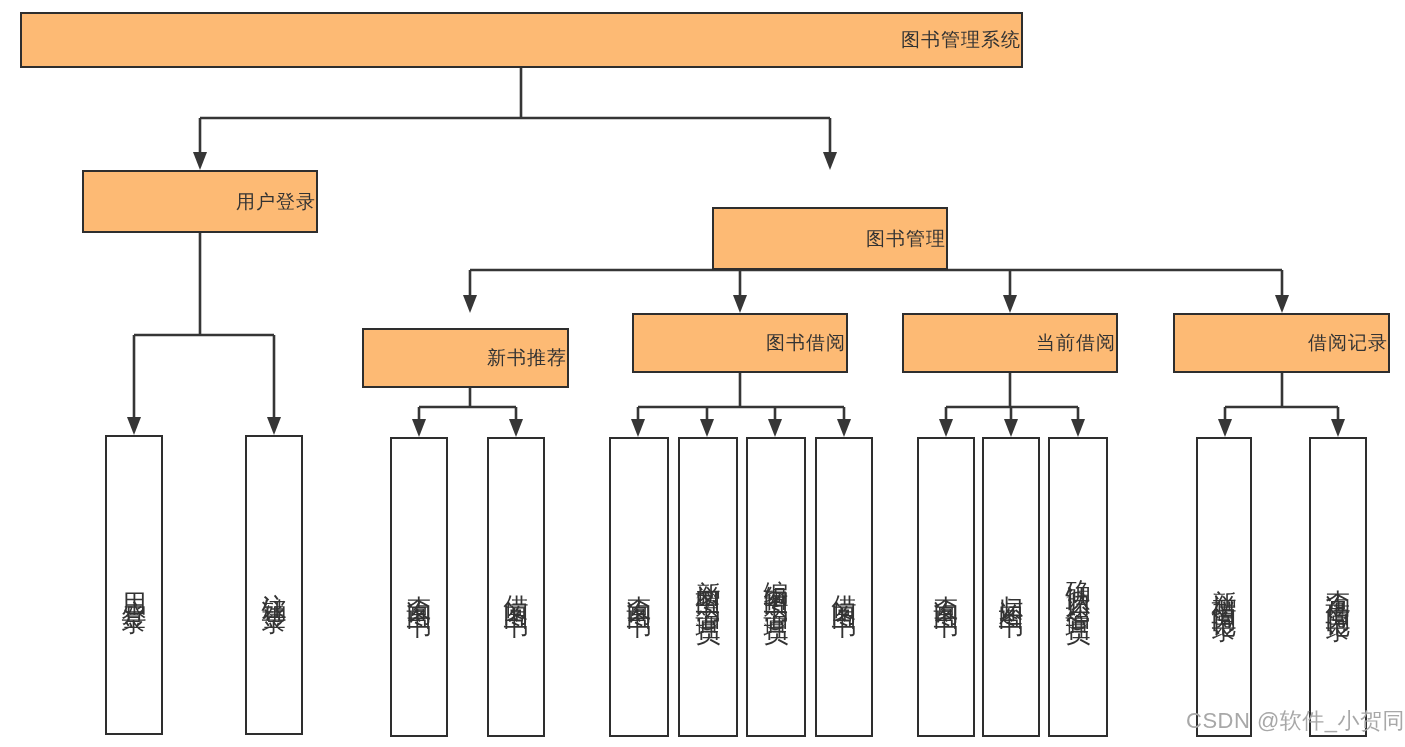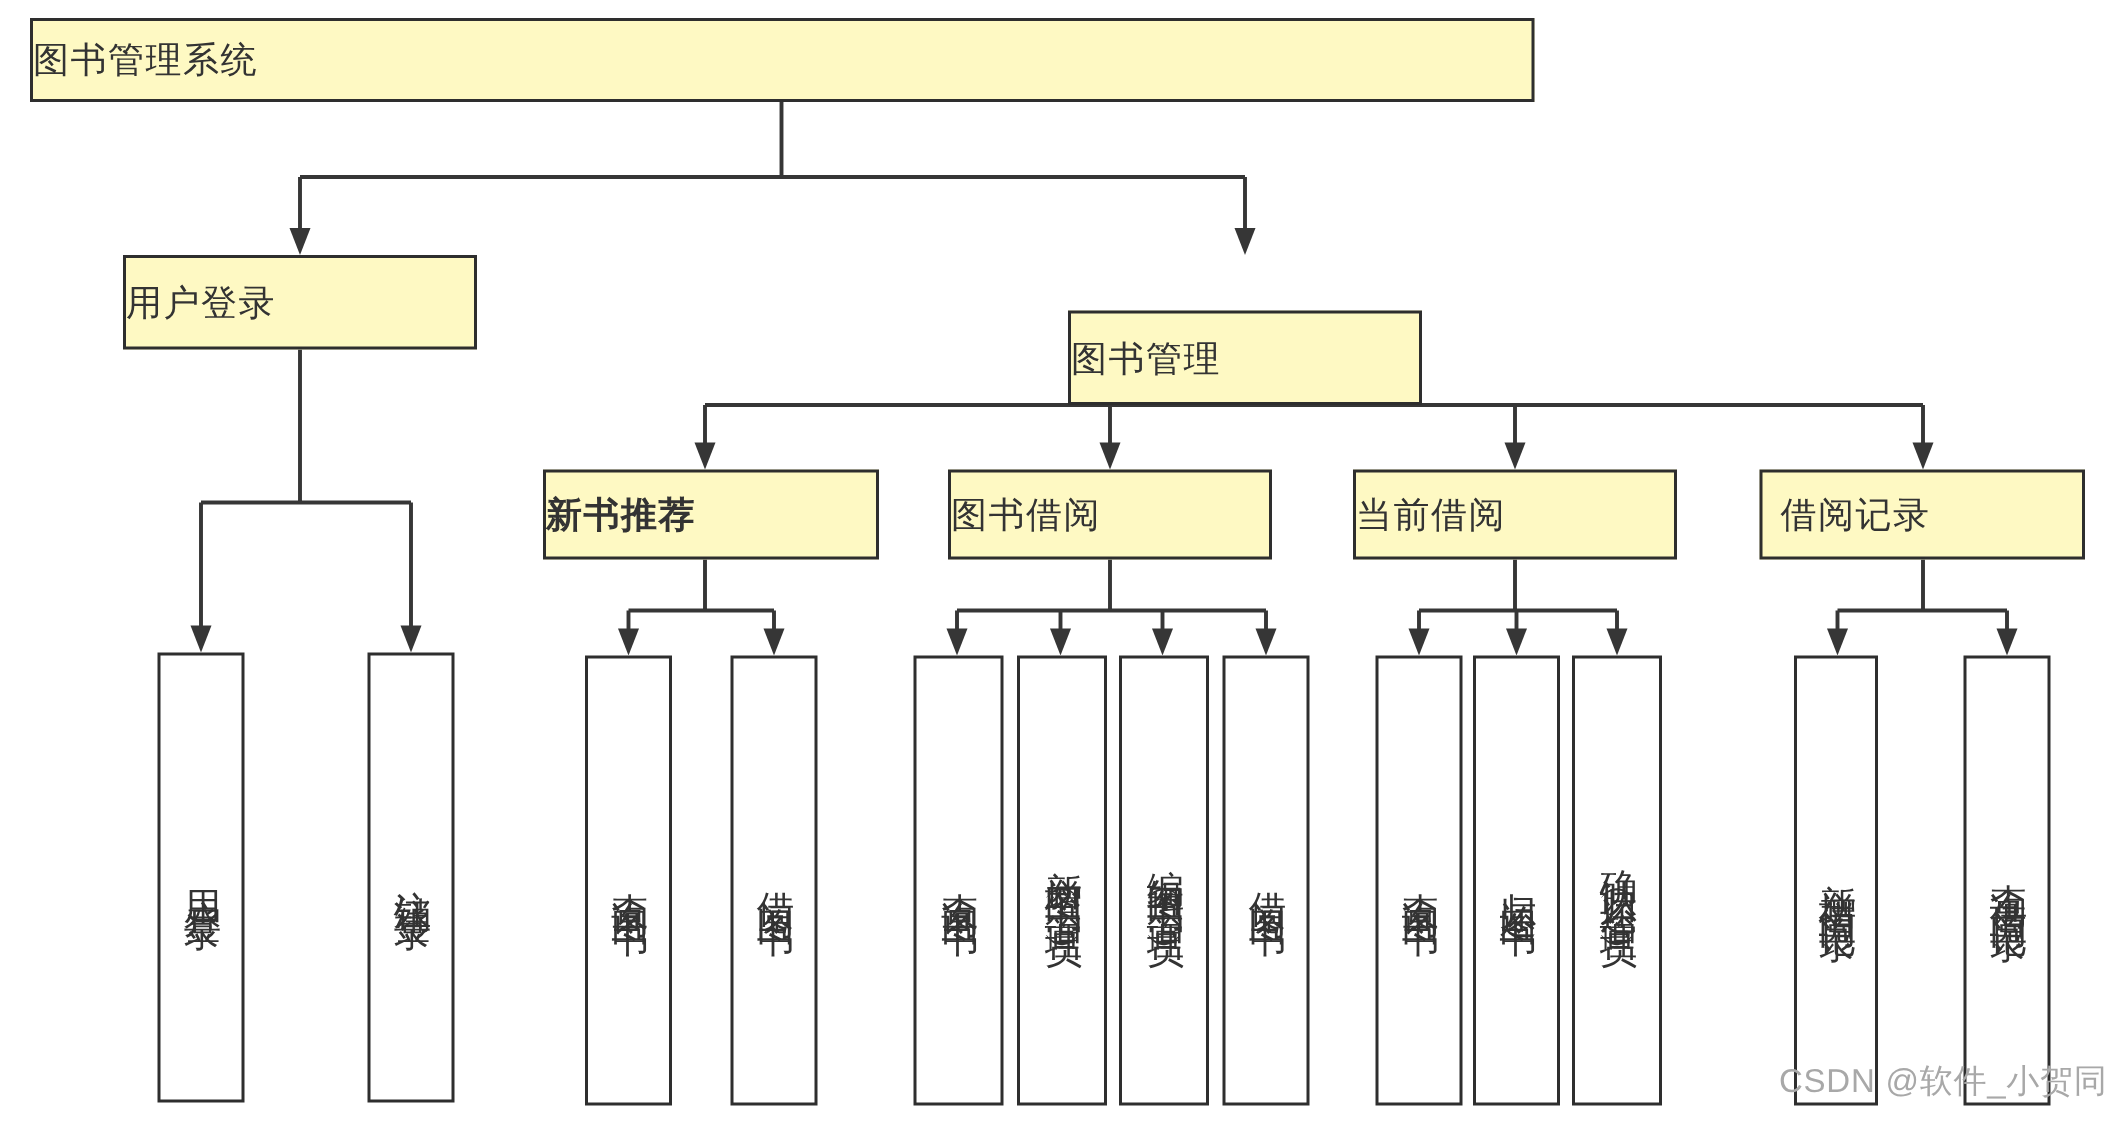--- a/index.html
+++ b/index.html
@@ -15,23 +15,23 @@
     position:relative;
     width:1405px;height:747px;
     background:var(--bg);
     overflow:hidden;
   }
   .connector-svg{position:absolute;left:0;top:0;z-index:1;}
   .connector-svg path{stroke:var(--line);stroke-width:2.6;fill:none;}
   .connector-svg polygon{fill:var(--line);stroke:none;}
   .hbox{
     position:absolute;box-sizing:border-box;
-    border:2px solid var(--border);background:#fef9c3;
-    display:flex;align-items:center;justify-content:flex-start;
-    font-size:24px;color:var(--text);
+    border:2px solid var(--border);background:#fdba74;
+    display:flex;align-items:center;justify-content:flex-end;
+    font-size:19px;color:var(--text);
     z-index:2;letter-spacing:1px;
   }
   .vbox{
     position:absolute;box-sizing:border-box;
     top:437px;height:300px;width:58px;
     border:2px solid var(--border);background:#fff;
     display:flex;align-items:center;justify-content:center;
     writing-mode:vertical-rl;text-orientation:mixed;
     font-size:25px;letter-spacing:6px;color:var(--text);
     z-index:2;line-height:1;
@@ -87,21 +87,21 @@
     <span>图书管理系统</span>
   </div>
 
   <div class="hbox" style="left:82px;top:170px;width:236px;height:63px;">
     <span>用户登录</span>
   </div>
   <div class="hbox" style="left:712px;top:170px;width:236px;height:63px;margin-top:37px;">
     <span>图书管理</span>
   </div>
 
-  <div class="hbox" style="left:362px;top:313px;width:224px;height:60px;font-weight:bold;">
+  <div class="hbox" style="left:362px;top:328px;width:207px;height:60px;">
     <span>新书推荐</span>
   </div>
   <div class="hbox" style="left:632px;top:313px;width:216px;height:60px;">
     <span>图书借阅</span>
   </div>
   <div class="hbox" style="left:902px;top:313px;width:216px;height:60px;">
     <span>当前借阅</span>
   </div>
   <div class="hbox" style="left:1173px;top:313px;width:217px;height:60px;padding-left:12px;">
     <span>借阅记录</span>

